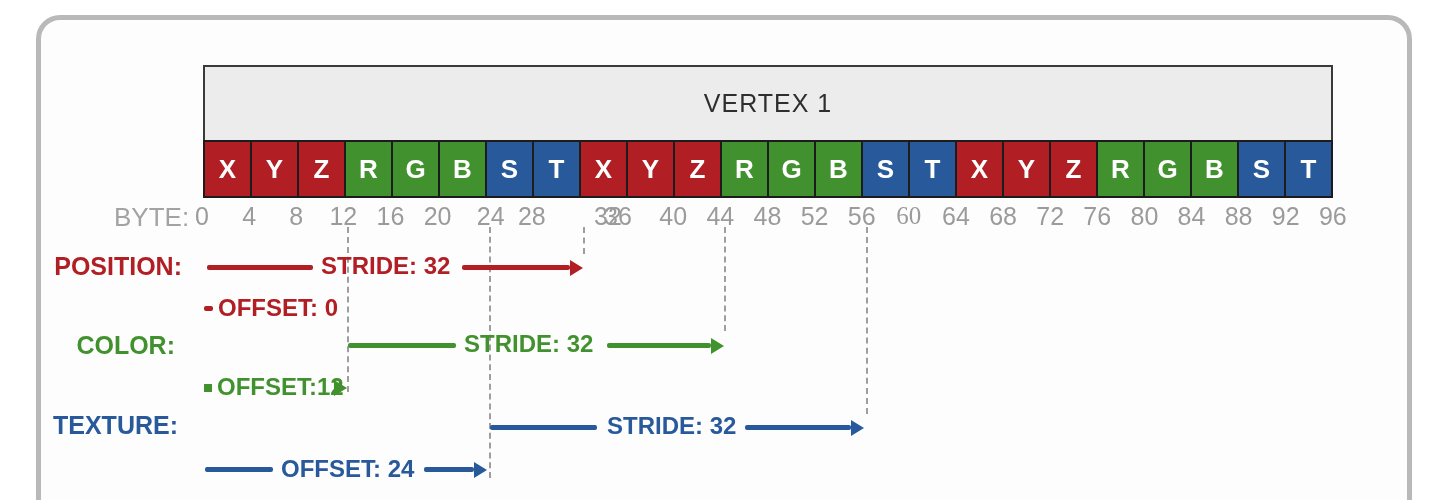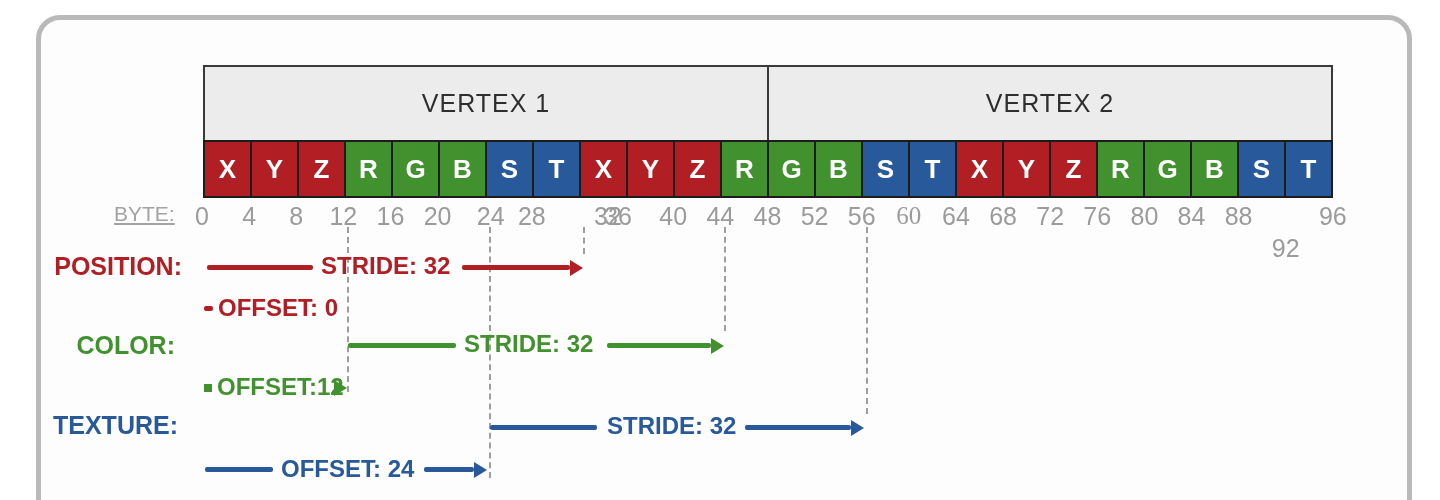--- a/index.html
+++ b/index.html
@@ -35,21 +35,21 @@
     flex:1;display:flex;align-items:center;justify-content:center;
     color:#ffffff;font-weight:bold;font-size:26px;
     border:2px solid #1c1c1c;box-sizing:border-box;margin-left:-2px;
   }
   .cell:first-child{margin-left:0;}
   .cell.position{background:#b11e24;}
   .cell.color{background:#41922e;}
   .cell.texture{background:#27599b;}
   
   .byte-label{
-    position:absolute;left:114px;top:202px;font-size:21px;color:#a3a3a3;text-decoration:underline;
+    position:absolute;left:114px;top:202px;font-size:26px;color:#a3a3a3;
   }
   .byte-num{
     position:absolute;top:202px;transform:translateX(-50%);
     font-size:25px;color:#9b9b9b;white-space:nowrap;
   }
   
   .guide{
     position:absolute;width:0;border-left:2px dashed #9e9e9e;
   }
   
@@ -76,21 +76,20 @@
 </style>
 </head>
 <body>
 
 <div class="stage">
 
   <div class="panel"></div>
 
   <div class="vertex-header">
     <div class="vheader">VERTEX 1</div>
-    <div class="vheader">VERTEX 2</div>
   </div>
 
   <div class="cells-row" id="cells-row">
       <div class="cell position">X</div>
       <div class="cell position">Y</div>
       <div class="cell position">Z</div>
       <div class="cell color">R</div>
       <div class="cell color">G</div>
       <div class="cell color">B</div>
       <div class="cell texture">S</div>
@@ -131,21 +130,21 @@
       <span class="byte-num" style="left: 814.56px;">52</span>
       <span class="byte-num" style="left: 861.68px;">56</span>
       <span class="byte-num" style="left: 908.8px; font-family: Liberation Serif, serif;">60</span>
       <span class="byte-num" style="left: 955.92px;">64</span>
       <span class="byte-num" style="left: 1003.04px;">68</span>
       <span class="byte-num" style="left: 1050.16px;">72</span>
       <span class="byte-num" style="left: 1097.28px;">76</span>
       <span class="byte-num" style="left: 1144.4px;">80</span>
       <span class="byte-num" style="left: 1191.52px;">84</span>
       <span class="byte-num" style="left: 1238.64px;">88</span>
-      <span class="byte-num" style="left: 1285.76px; margin-top: 32px;">92</span>
+      <span class="byte-num" style="left: 1285.76px;">92</span>
       <span class="byte-num" style="left: 1332.88px;">96</span>
     </div>
 
   <div id="guides">
       <div class="guide" style="left: 347.36px; top: 227px; height: 165px;"></div>
       <div class="guide" style="left: 488.72px; top: 227px; height: 251px;"></div>
       <div class="guide" style="left: 582.96px; top: 227px; height: 27px;"></div>
       <div class="guide" style="left: 724.32px; top: 227px; height: 104px;"></div>
       <div class="guide" style="left: 865.68px; top: 227px; height: 187px;"></div>
     </div>

